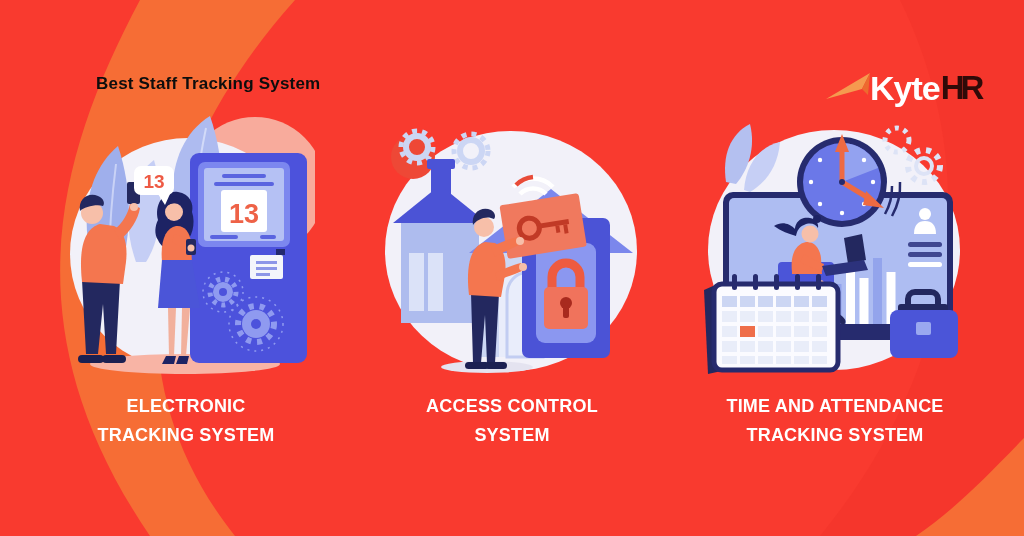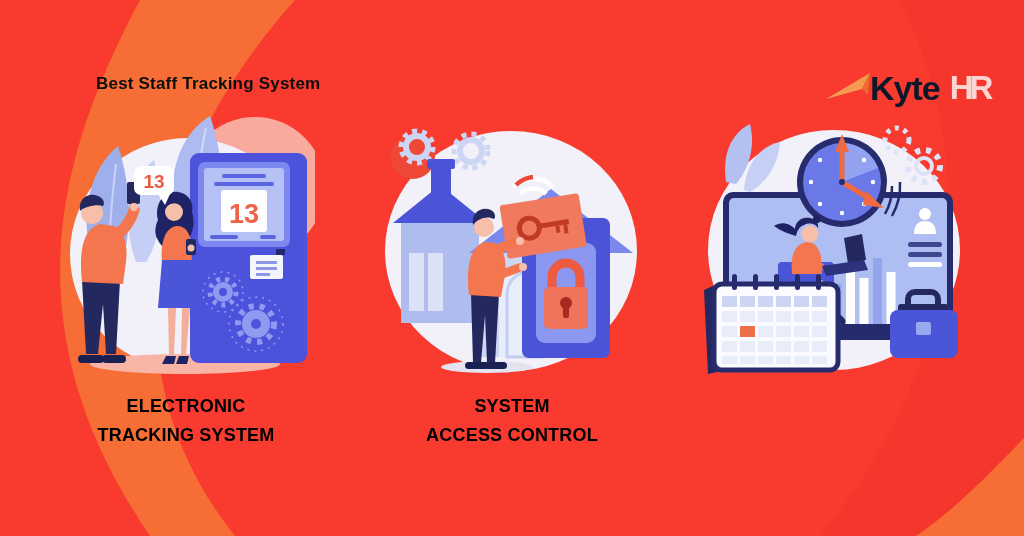--- a/index.html
+++ b/index.html
@@ -3,28 +3,28 @@
 <meta charset="utf-8">
 <style>
   html,body{margin:0;padding:0;background:#444;}
   .stage{position:relative;width:1024px;height:536px;overflow:hidden;
          font-family:"Liberation Sans",sans-serif;background:#f93a2f;}
   .bg-svg{position:absolute;left:0;top:0;}
   .page-title{position:absolute;left:96px;top:74px;font-size:17px;font-weight:700;
               color:#0d0d0d;letter-spacing:0.2px;}
   .logo{position:absolute;left:824px;top:62px;width:190px;height:52px;display:flex;align-items:center;}
   .logo .arrow{width:52px;height:38px;margin-right:-6px;}
-  .logo .brand{font-size:34px;font-weight:700;color:#0f172a;letter-spacing:-1px;}
-  .logo .suffix{font-size:33px;font-weight:700;color:#ffffff;opacity:.8;letter-spacing:-4px;margin-left:10px;}
+  .logo .brand{font-size:34px;font-weight:700;color:#ffffff;letter-spacing:-1px;}
+  .logo .suffix{font-size:33px;font-weight:700;color:#000000;opacity:.8;letter-spacing:-4px;margin-left:1px;}
   .fig{position:absolute;}
   .fig-1{left:70px;top:112px;}
   .fig-2{left:383px;top:115px;}
   .fig-3{left:692px;top:112px;}
   .caption{position:absolute;top:392px;text-align:center;font-weight:700;
-           font-size:18px;line-height:29px;color:#000000;letter-spacing:0.2px;}
+           font-size:18px;line-height:29px;color:#ffffff;letter-spacing:0.2px;}
   .cap-1{left:66px;width:240px;}
   .cap-2{left:392px;width:240px;}
   .cap-3{left:695px;width:280px;}
   svg text{font-family:"Liberation Sans",sans-serif;}
 </style>
 </head>
 <body>
 
 <div class="stage">
 
@@ -303,17 +303,21 @@
       <rect x="198" y="198" width="68" height="48" rx="8" fill="#4b55d8"></rect>
       <rect x="224" y="210" width="15" height="13" rx="2" fill="#9aa8f0"></rect>
     </g>
   </svg>
 
   <div class="caption cap-1">
     <div>ELECTRONIC</div>
     <div>TRACKING SYSTEM</div>
   </div>
   <div class="caption cap-2">
+    <div>ACCESS CONTROL</div>
     <div>SYSTEM</div>
-    <div>ACCESS CONTROL</div>
   </div>
+  <div class="caption cap-3">
+    <div>TIME AND ATTENDANCE</div>
+    <div>TRACKING SYSTEM</div>
+  </div>
 
 </div>
 
 </body></html>

